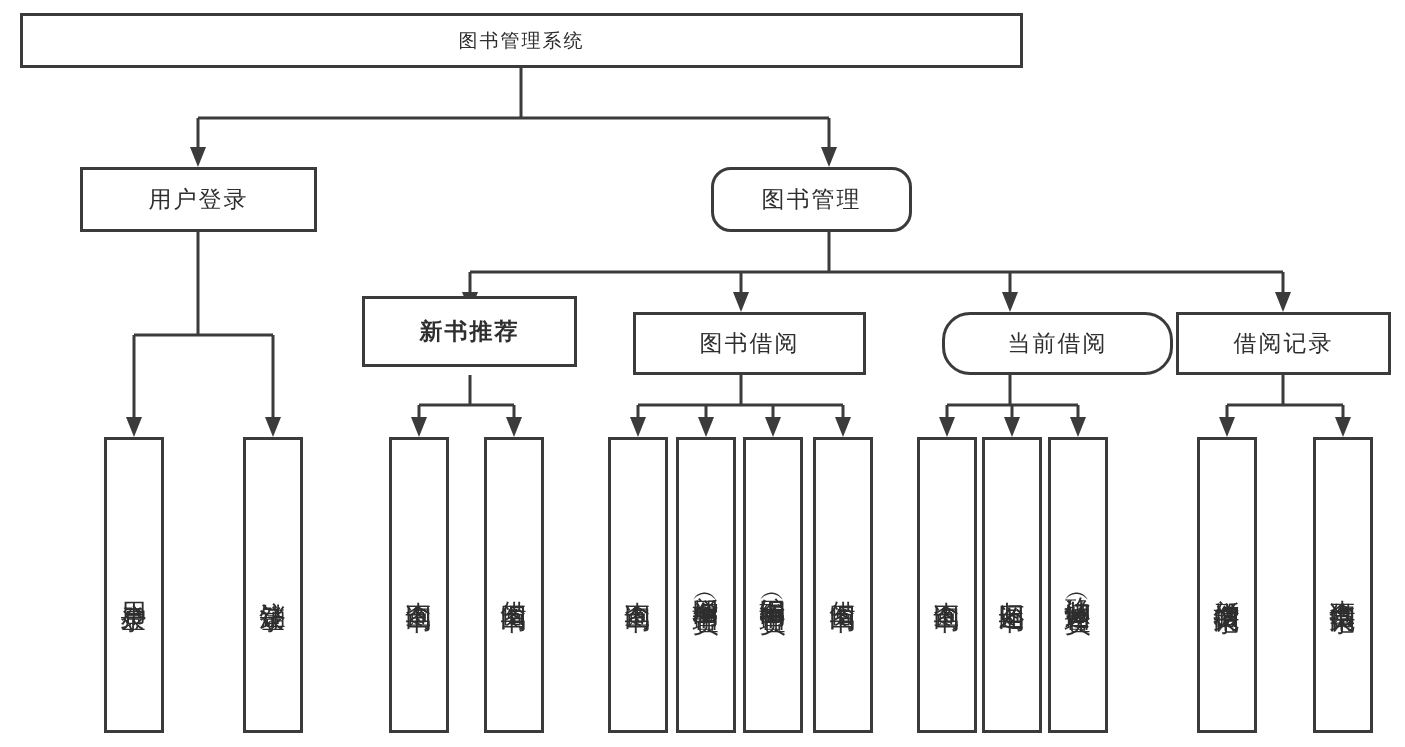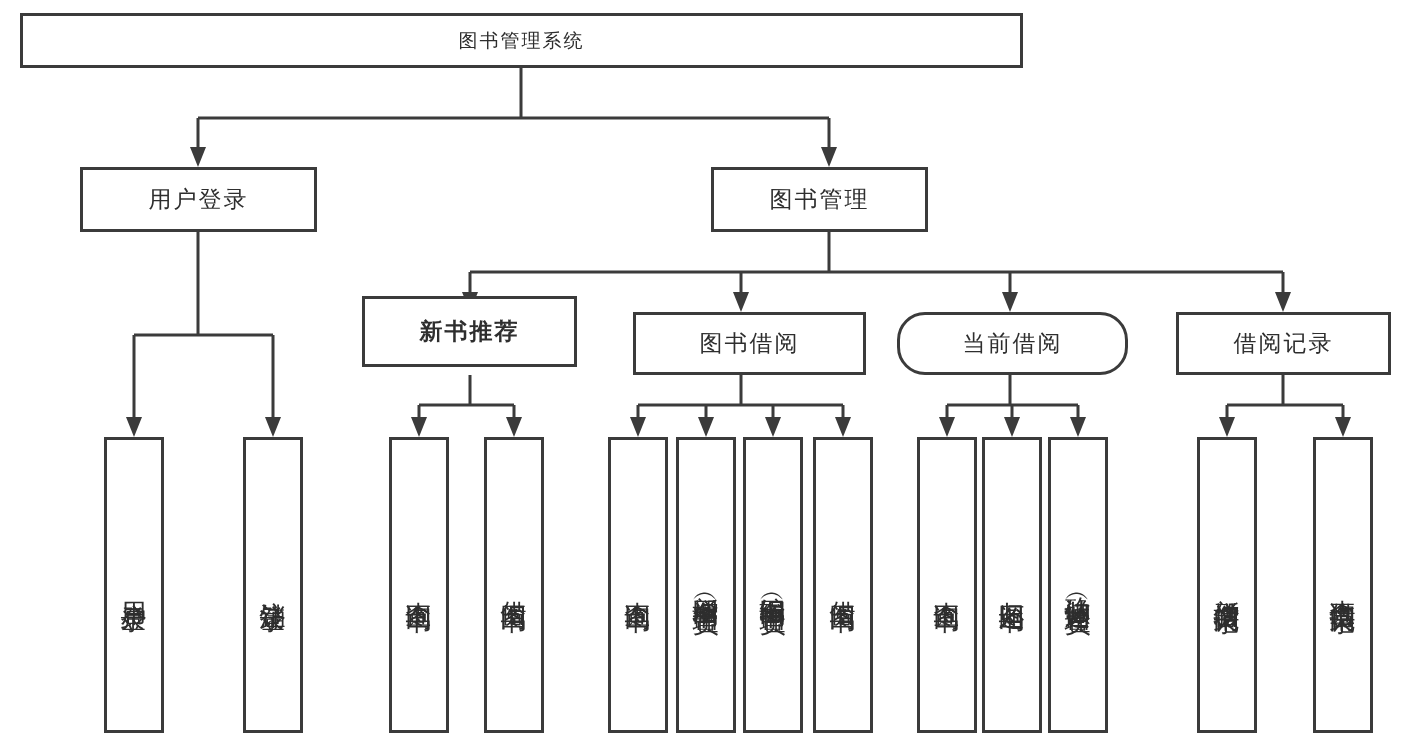--- a/index.html
+++ b/index.html
@@ -96,25 +96,25 @@
       <polygon points="1004,417 1020,417 1012,437"></polygon>
       <polygon points="1070,417 1086,417 1078,437"></polygon>
       <polygon points="1219,417 1235,417 1227,437"></polygon>
       <polygon points="1335,417 1351,417 1343,437"></polygon>
     </g>
   </svg>
 
   <div class="node root" style="left:20px; top:13px; width:1003px; height:55px;">图书管理系统</div>
 
   <div class="node hnode" style="left:80px; top:167px; width:237px; height:65px;">用户登录</div>
-  <div class="node hnode" style="left:711px; top:167px; width:217px; height:65px;">图书管理</div>
+  <div class="node hnode" style="left:711px; top:167px; width:201px; height:65px;border-radius:20px;">图书管理</div>
 
   <div class="node hnode" style="left:362px; top:296px; width:215px; height:71px;font-weight:bold;">新书推荐</div>
   <div class="node hnode" style="left:633px; top:312px; width:233px; height:63px;">图书借阅</div>
-  <div class="node hnode" style="left:897px; top:312px; width:231px; height:63px;border-radius:28px;">当前借阅</div>
+  <div class="node hnode" style="left:942px; top:312px; width:231px; height:63px;border-radius:28px;">当前借阅</div>
   <div class="node hnode" style="left:1176px; top:312px; width:215px; height:63px;">借阅记录</div>
 
   <div class="node leaf" style="left:104px; top:437px; width:60px; height:296px;">用户登录</div>
   <div class="node leaf" style="left:243px; top:437px; width:60px; height:296px;">注销登录</div>
 
   <div class="node leaf" style="left:389px; top:437px; width:60px; height:296px;">查询图书</div>
   <div class="node leaf" style="left:484px; top:437px; width:60px; height:296px;">借阅图书</div>
 
   <div class="node leaf" style="left:608px; top:437px; width:60px; height:296px;">查询图书</div>
   <div class="node leaf" style="left:676px; top:437px; width:60px; height:296px;">新增图书（管理员）</div>

